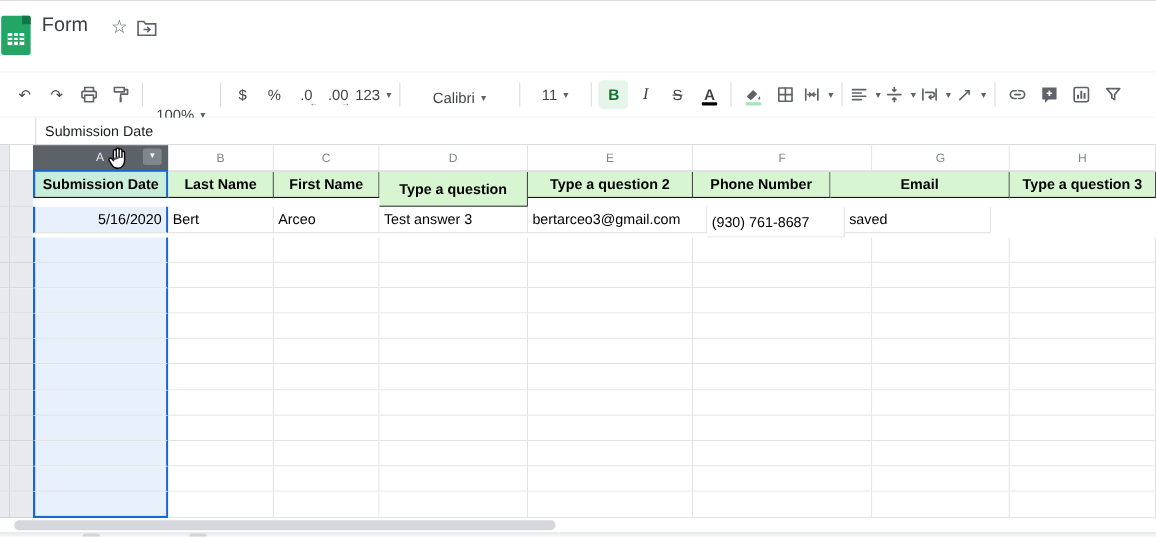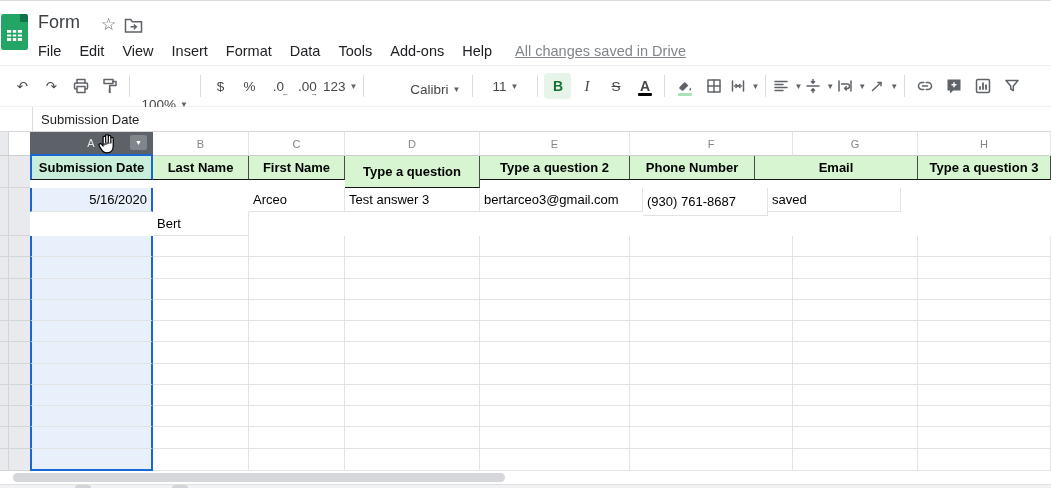--- a/index.html
+++ b/index.html
@@ -17,23 +17,23 @@
   .savestatus{margin-left:14px;font-size:14.5px;color:#80868b;text-decoration:underline;}
 
   
   .toolbar{position:absolute;top:65px;left:0;right:0;height:41px;display:flex;align-items:center;
     padding-left:8px;background:#fff;border-bottom:1px solid #f0f1f2;box-sizing:border-box;}
   .tb{display:flex;align-items:center;justify-content:center;height:26px;min-width:27px;margin:0 1px;
     border-radius:4px;color:#444746;font-size:13.5px;position:relative;box-sizing:border-box;}
   .tb.active{background:#e6f4ea;color:#137333;}
   .tb .dd{font-size:8px;color:#5f6368;margin-left:4px;}
   .tb .lbl{font-size:13.5px;color:#444746;}
-  .tb.fontname{width:96px;justify-content:flex-end;padding:0 6px;margin-top:6px;}
+  .tb.fontname{width:96px;justify-content:center;padding:0 6px;margin-top:6px;}
   .tb.fontsize{width:52px;padding:0 8px;}
-  .tb.zoomsel{width:58px;justify-content:flex-end;padding:0 6px;margin-top:36px;}
+  .tb.zoomsel{width:58px;justify-content:flex-start;padding:0 6px;margin-top:36px;}
   .tbdiv{width:1px;height:22px;background:#dadce0;margin:0 5px;}
   .g-bold{font-weight:700;font-size:14px;}
   .g-italic{font-style:italic;font-family:"Liberation Serif",serif;font-size:15px;}
   .g-strike{text-decoration:line-through;font-size:13.5px;}
   .colorbar{position:absolute;bottom:3px;left:50%;transform:translateX(-50%);width:14px;height:3.5px;border-radius:1px;}
   .subarrow{position:absolute;bottom:2px;right:3px;font-size:7.5px;color:#5f6368;line-height:1;}
   .tb svg{display:block;}
 
   
   .fxbar{position:absolute;top:106px;left:0;right:0;height:25px;background:#fff;
@@ -83,32 +83,20 @@
       <path d="M19 0h6.5L27 1.5V8h-8z" fill="#12744a"></path>
       <rect x="6" y="16" width="15" height="11" fill="#fff"></rect>
       <path d="M6 19.6h15M6 23.2h15M11 16v11M16 16v11" stroke="#23a566" stroke-width="1.6"></path>
     </svg>
     <div class="doc-title">Form</div>
     <div class="star">☆</div>
     <svg class="movefolder" width="19" height="17" viewBox="0 0 19 17">
       <path d="M1.5 2.5h5.2l1.6 2.2h9.2v10.3H1.5z" fill="none" stroke="#5f6368" stroke-width="1.5"></path>
       <path d="M6.5 9.8h5.5M9.8 7.4l2.6 2.4-2.6 2.4" fill="none" stroke="#5f6368" stroke-width="1.4"></path>
     </svg>
-    <div class="menubar">
-      <span class="mi">File</span>
-        <span class="mi">Edit</span>
-        <span class="mi">View</span>
-        <span class="mi">Insert</span>
-        <span class="mi">Format</span>
-        <span class="mi">Data</span>
-        <span class="mi">Tools</span>
-        <span class="mi">Add-ons</span>
-        <span class="mi">Help</span>
-        <span class="savestatus" style="order:99">All changes saved in Drive</span>
-    </div>
   </div>
 
   <div class="toolbar">
       <div class="tb">
         <span>↶</span>
       </div>
       <div class="tb">
         <span>↷</span>
       </div>
       <div class="tb">
@@ -300,21 +288,21 @@
         <div class="cell hdrcell" style="width: 96px; flex: 0 0 96px; height: 24px;">First Name</div>
         <div class="cell hdrcell" style="width: 135px; flex: 0 0 135px; height: 32px;">Type a question</div>
         <div class="cell hdrcell" style="width: 150px; flex: 0 0 150px; height: 24px;">Type a question 2</div>
         <div class="cell hdrcell" style="width: 125px; flex: 0 0 125px; height: 24px;">Phone Number</div>
         <div class="cell hdrcell" style="width: 163px; flex: 0 0 163px; height: 24px;">Email</div>
         <div class="cell hdrcell" style="width: 133px; flex: 0 0 133px; height: 24px;">Type a question 3</div>
       </div>
       <div class="grow">
         <div class="rowhead"></div>
         <div class="cell selcol rightalign" style="width: 123px; flex: 0 0 123px; height: 24px;">5/16/2020</div>
-        <div class="cell" style="width: 96px; flex: 0 0 96px; height: 24px; margin-top: 24px;">Bert</div>
+        <div class="cell" style="width: 96px; flex: 0 0 96px; height: 24px;">Bert</div>
         <div class="cell" style="width: 96px; flex: 0 0 96px; height: 24px;">Arceo</div>
         <div class="cell" style="width: 135px; flex: 0 0 135px; height: 24px;">Test answer 3</div>
         <div class="cell" style="width: 163px; flex: 0 0 163px; height: 24px;">bertarceo3@gmail.com</div>
         <div class="cell" style="width: 125px; flex: 0 0 125px; height: 28px;">(930) 761-8687</div>
         <div class="cell" style="width: 133px; flex: 0 0 133px; height: 24px;">saved</div>
       </div>
       <div class="grow flex1">
         <div class="rowhead"></div>
         <div class="cell selcol" style="width: 123px; flex: 0 0 123px;"></div>
         <div class="cell" style="width: 96px; flex: 0 0 96px;"></div>

